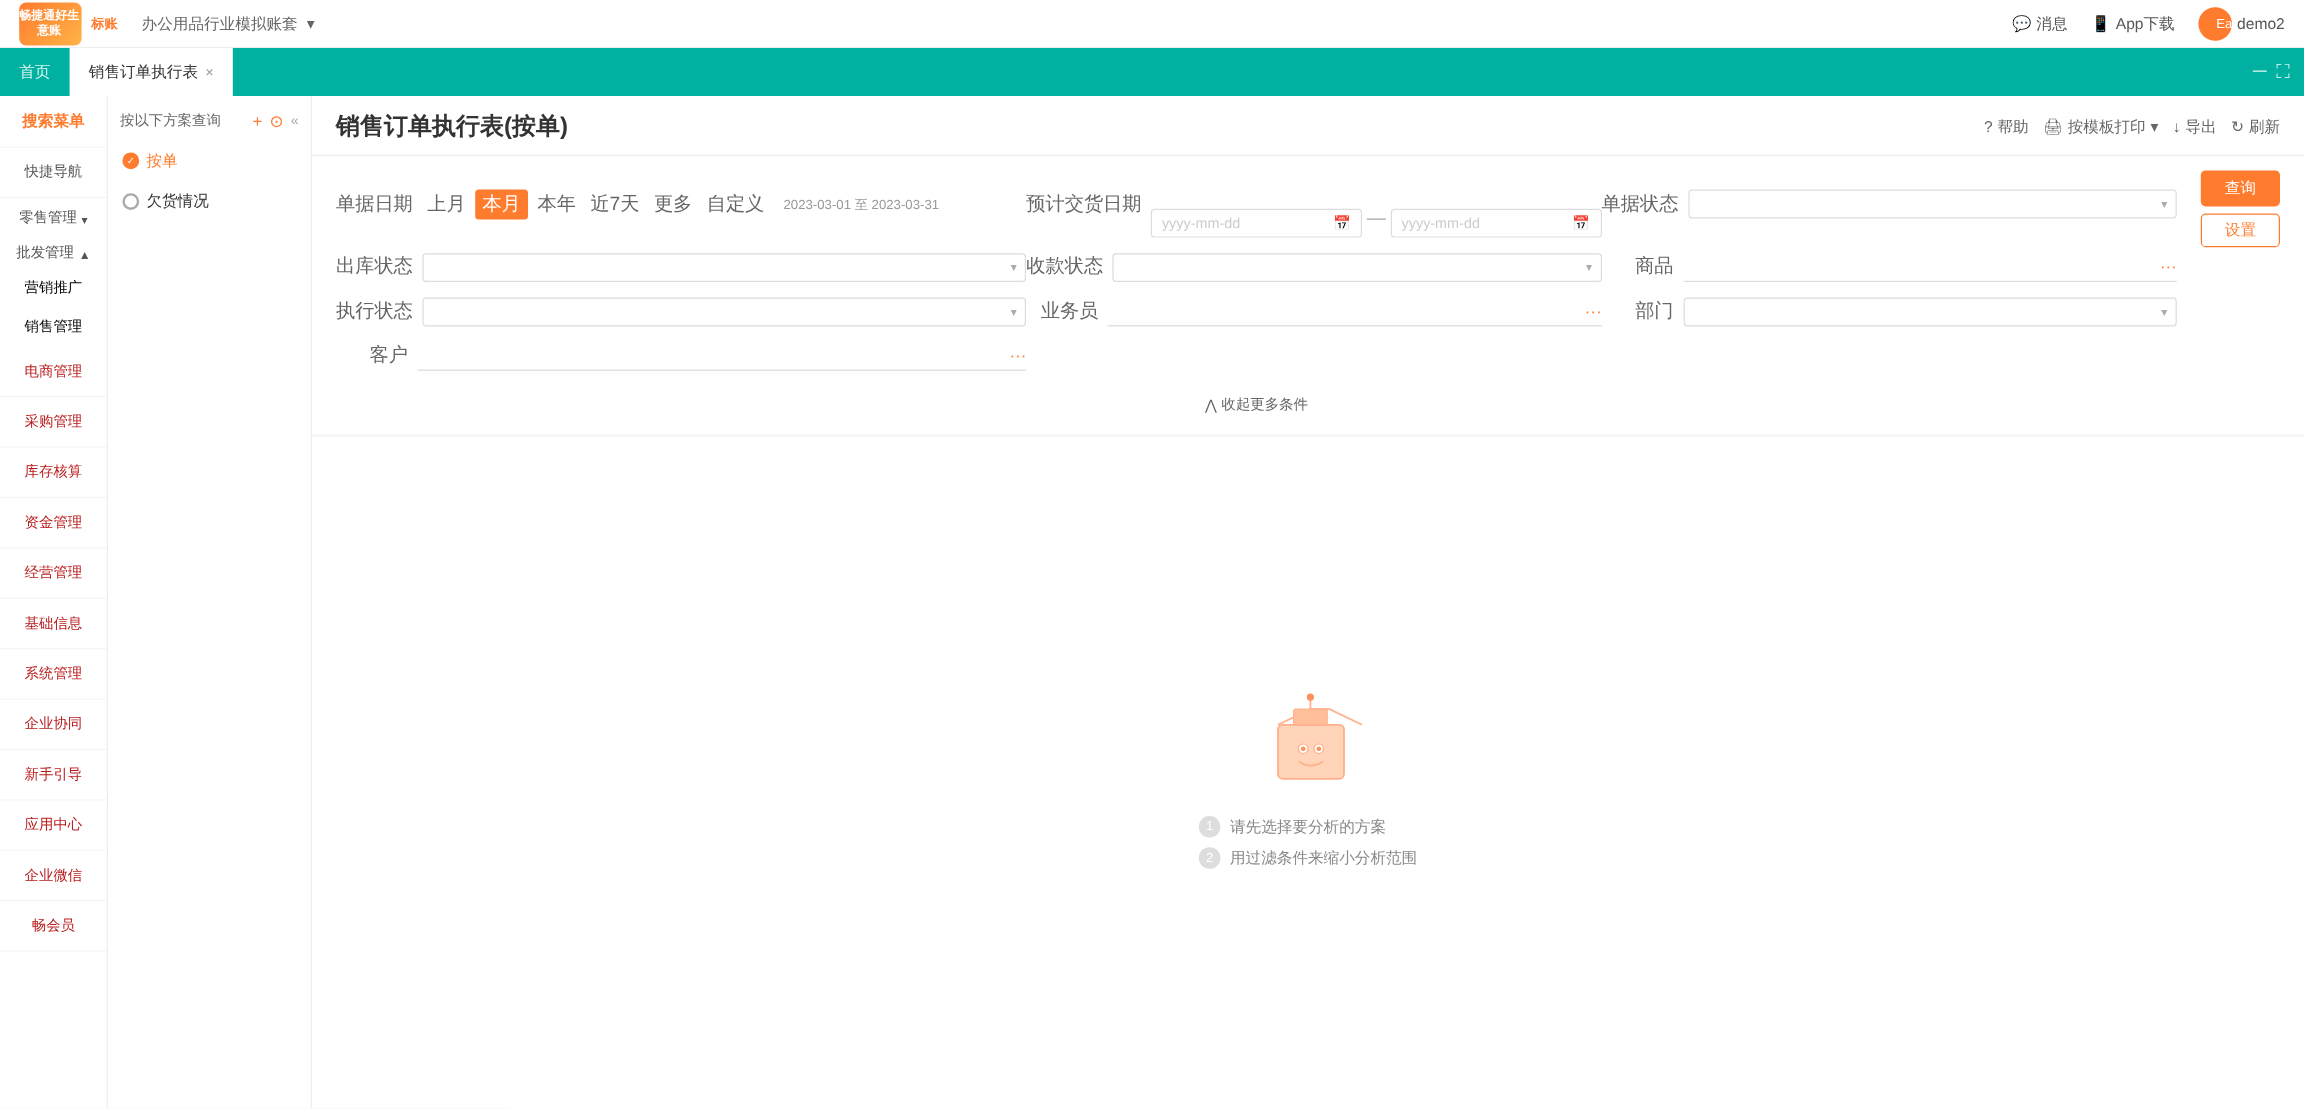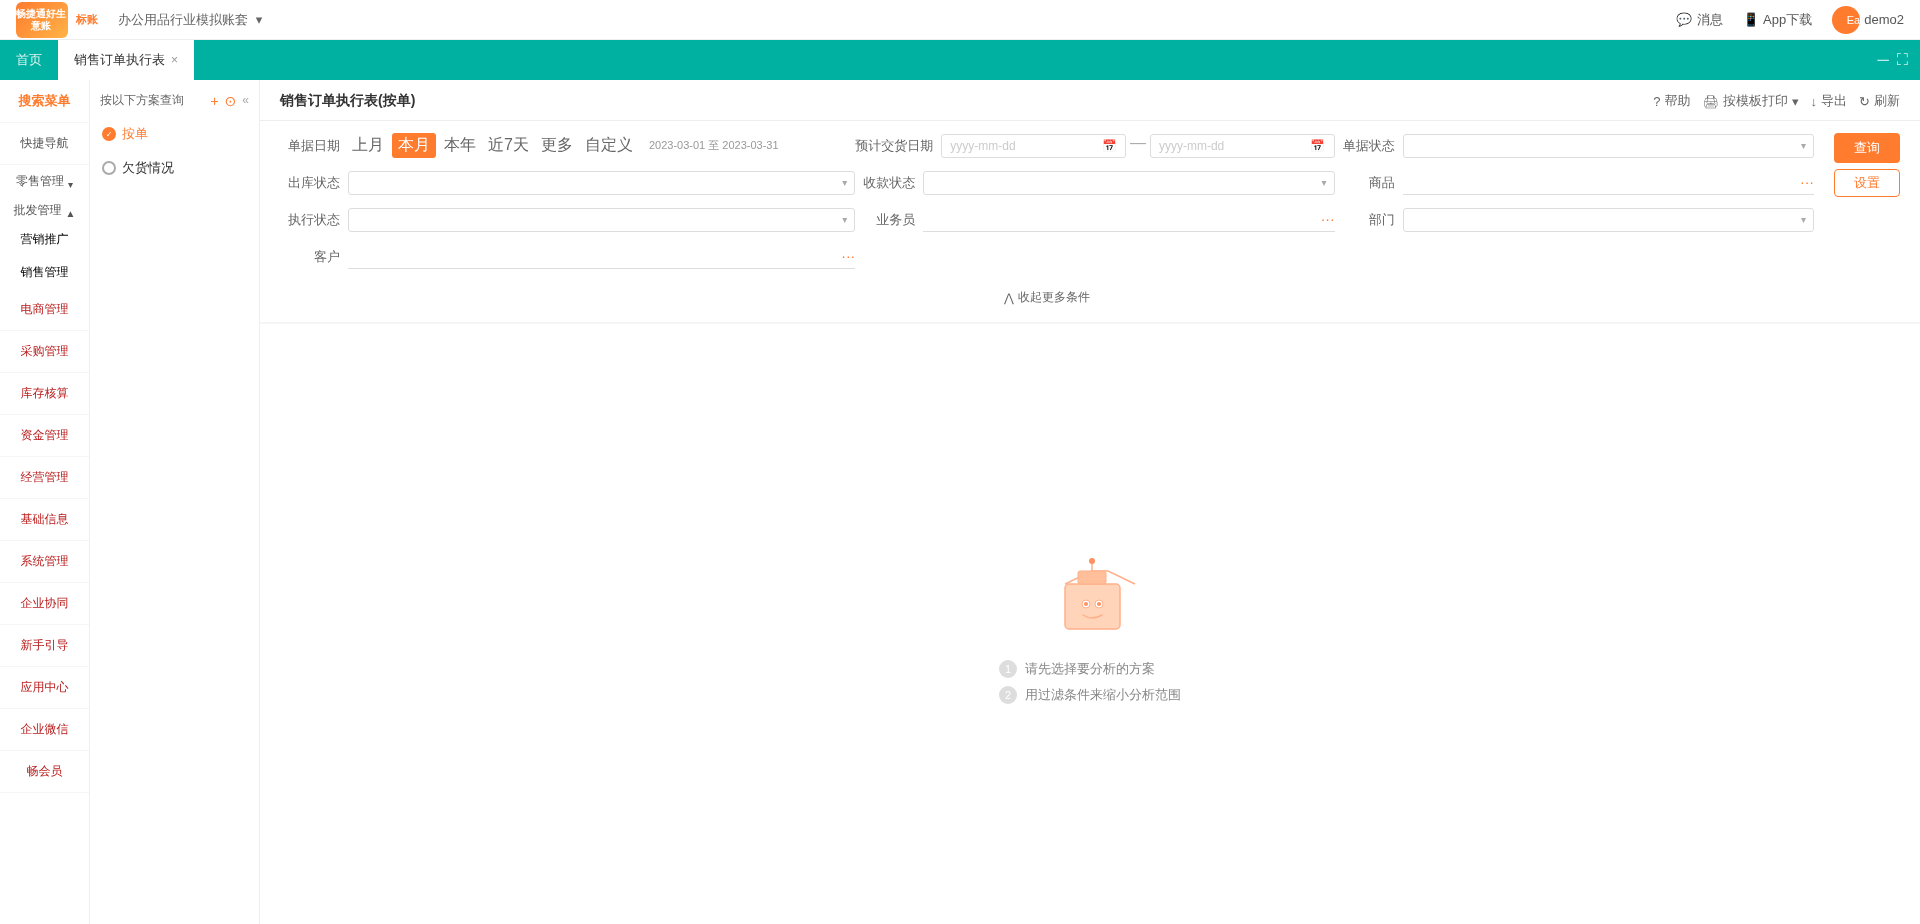--- a/index.html
+++ b/index.html
@@ -179,41 +179,41 @@
       padding: 12px 20px 0;
       border-bottom: 1px solid #eee;
       flex-shrink: 0;
     }
     .page-header-top {
       display: flex;
       align-items: center;
       justify-content: space-between;
       padding-bottom: 10px;
     }
-    .page-title { font-size: 14px; font-weight: bold; color: #333; }
+    .page-title { font-size: 20px; font-weight: bold; color: #333; }
     .page-header-actions { display: flex; align-items: center; gap: 12px; }
     .page-action-btn {
       display: flex; align-items: center; gap: 4px;
       font-size: 13px; color: #666; cursor: pointer;
     }
 
     
     .filter-area {
       background: #fff;
       padding: 12px 20px;
       flex-shrink: 0;
     }
     .filter-row {
       display: flex;
       align-items: center;
       margin-bottom: 12px;
       gap: 0;
     }
     .filter-label {
-      font-size: 13px;
+      font-size: 16px;
       color: #666;
       white-space: nowrap;
       margin-right: 8px;
       min-width: 60px;
       text-align: right;
     }
     .filter-select {
       border: 1px solid #ddd;
       border-radius: 3px;
       padding: 4px 24px 4px 8px;
@@ -236,20 +236,21 @@
       right: 8px;
       font-size: 10px;
       color: #aaa;
       pointer-events: none;
     }
     .date-range {
       display: flex;
       align-items: flex-start;
       gap: 4px;
       flex: 1;
+      margin-top: 32px;
     }
     .date-input {
       border: 1px solid #ddd;
       border-radius: 3px;
       padding: 4px 8px;
       font-size: 12px;
       color: #ccc;
       background: #fff;
       flex: 1;
       display: flex;

